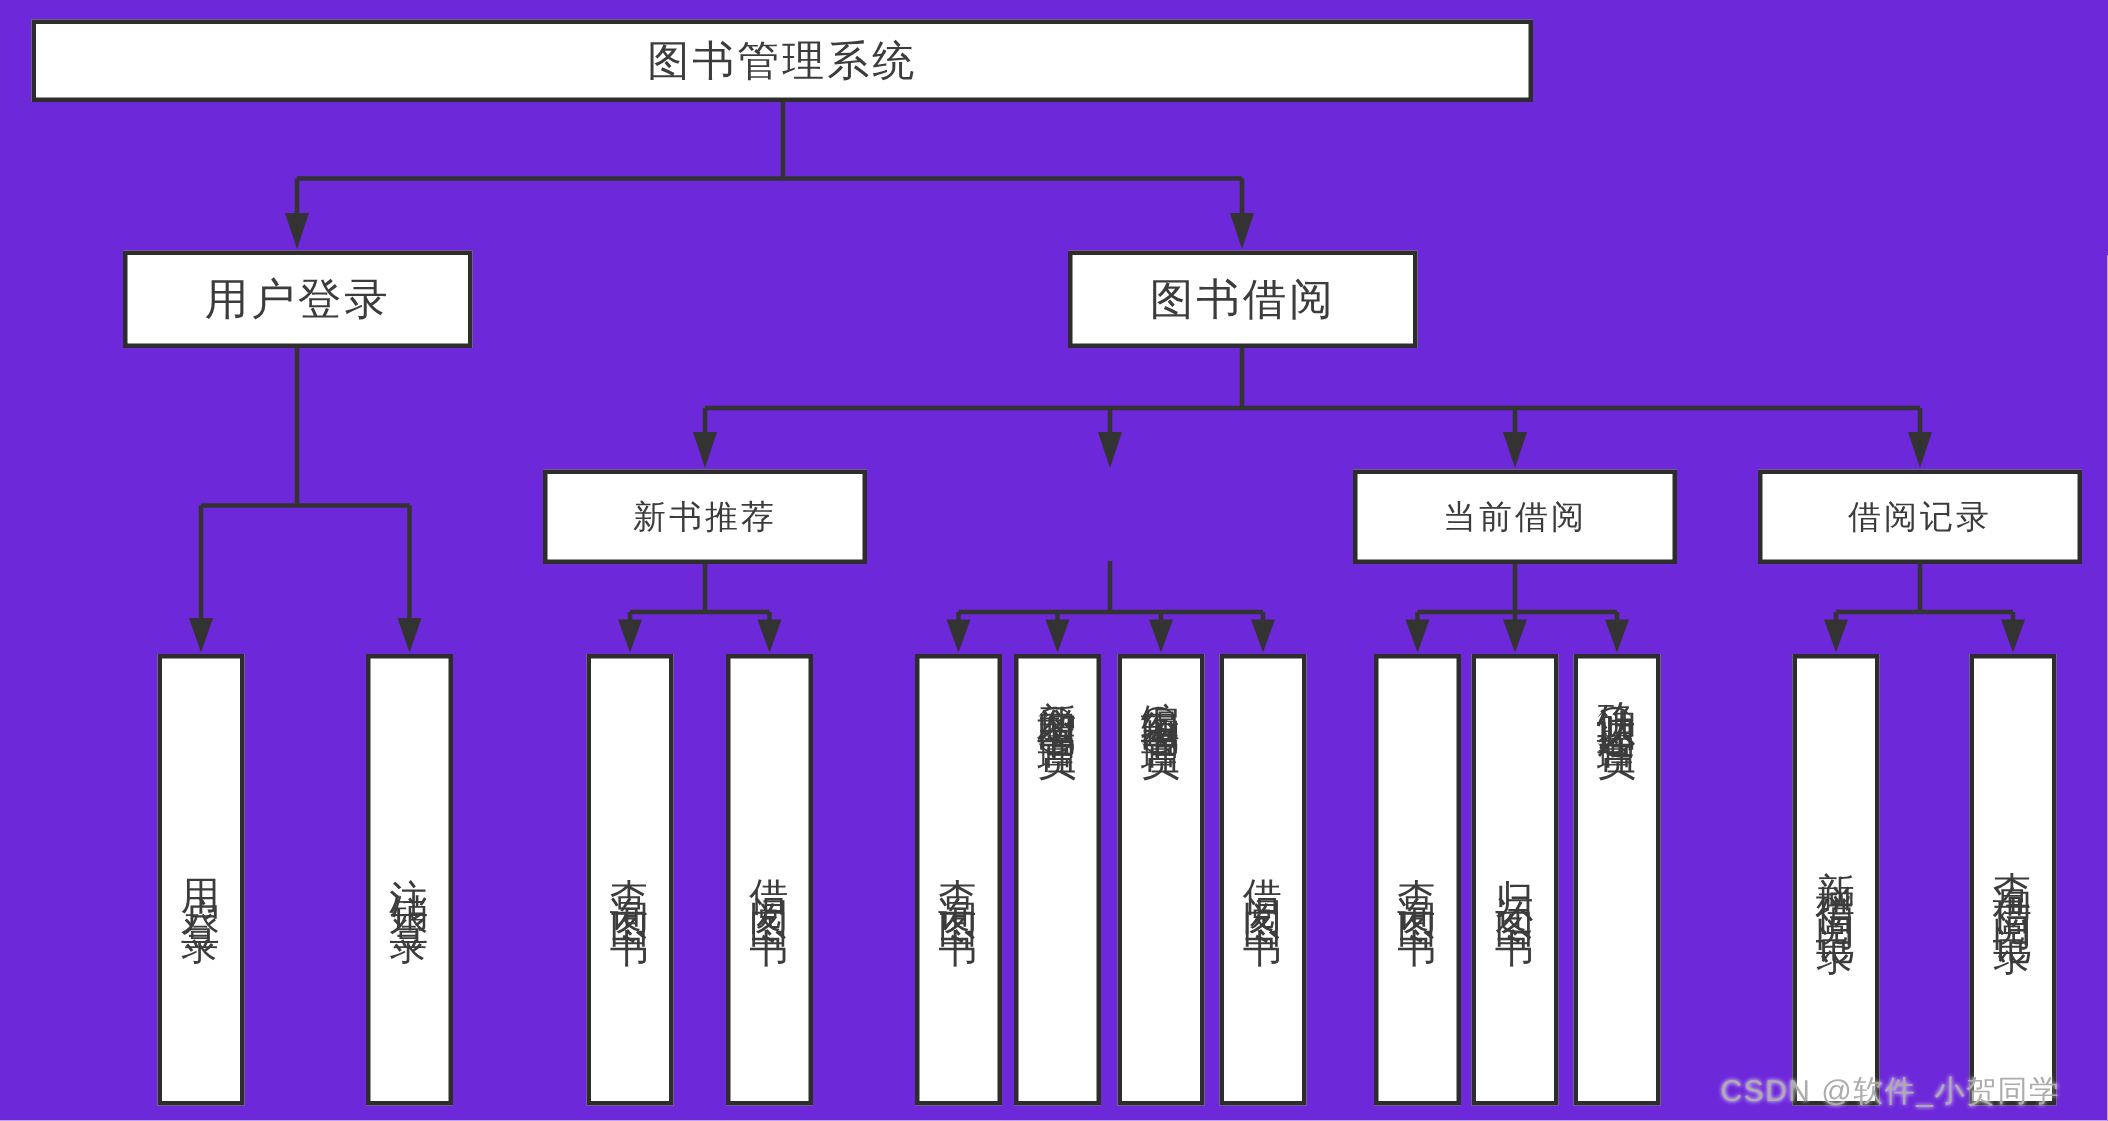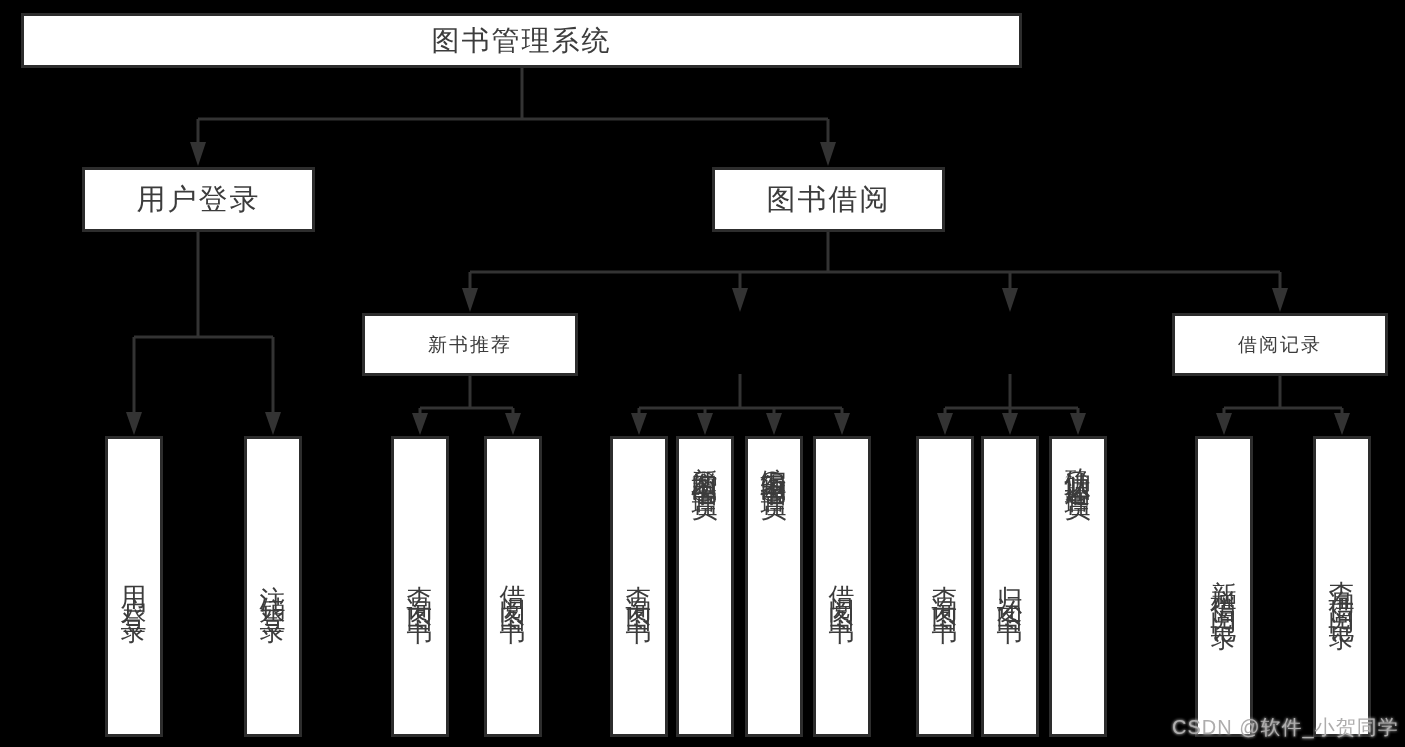--- a/index.html
+++ b/index.html
@@ -1,35 +1,35 @@
 <!DOCTYPE html>
 <html><head>
 <meta charset="utf-8">
 <style>
   html,body{margin:0;padding:0;background:#ffffff;}
   .canvas{
     position:relative;
     width:1405px;height:747px;
-    background:#000000;
+    background:#6d28d9;
     font-family:"Liberation Sans","DejaVu Sans",sans-serif;
     overflow:hidden;
   }
   .connectors{position:absolute;left:0;top:0;z-index:1;}
   .box{
     position:absolute;
     box-sizing:border-box;
     border:3px solid #2d2d2d;
     background:#ffffff;
     display:flex;align-items:center;justify-content:center;
     color:#3c3c3c;
     z-index:2;
   }
   .root{left:21px;top:13px;width:1001px;height:55px;font-size:28px;letter-spacing:2px;}
   .l2{top:167px;width:233px;height:65px;font-size:29px;letter-spacing:2px;}
-  .l3{top:313px;width:216px;height:63px;font-size:19px;letter-spacing:2px;}
+  .l3{top:313px;width:216px;height:63px;font-size:22px;letter-spacing:2px;}
   .leaf{
     position:absolute;
     box-sizing:border-box;
     top:436px;width:58px;height:301px;
     border:3px solid #2d2d2d;
     background:#ffffff;
     display:flex;align-items:center;justify-content:center;
     z-index:2;
   }
   .leaf span{
@@ -39,21 +39,21 @@
     letter-spacing:11px;
     color:#3c3c3c;
     line-height:1;
     white-space:nowrap;
   }
   .leaf.med span{letter-spacing:9px;}
   .leaf.long{align-items:flex-start;}
   .leaf.long span{letter-spacing:4px;padding-top:8px;}
   .watermark{
     position:absolute;
-    left:1172px;top:714px;
+    left:1147px;top:714px;
     font-size:20px;
     letter-spacing:1px;
     color:#aeadad;
     z-index:5;
     text-shadow:0 0 3px #ffffff;
     white-space:nowrap;
   }
 </style>
 </head>
 <body>
@@ -96,20 +96,21 @@
       <polygon points="1334,413 1350,413 1342,435"></polygon>
     </g>
   </svg>
 
   <div class="box root">图书管理系统</div>
 
   <div class="box l2" style="left:82px">用户登录</div>
   <div class="box l2" style="left:712px">图书借阅</div>
 
   <div class="box l3" style="left:362px">新书推荐</div>
+  <div class="box l3" style="left:902px">当前借阅</div>
   <div class="box l3" style="left:1172px">借阅记录</div>
 
   <div class="leaf" style="left:105px">
     <span>用户登录</span>
   </div>
   <div class="leaf" style="left:244px">
     <span>注销登录</span>
   </div>
 
   <div class="leaf" style="left:391px">

